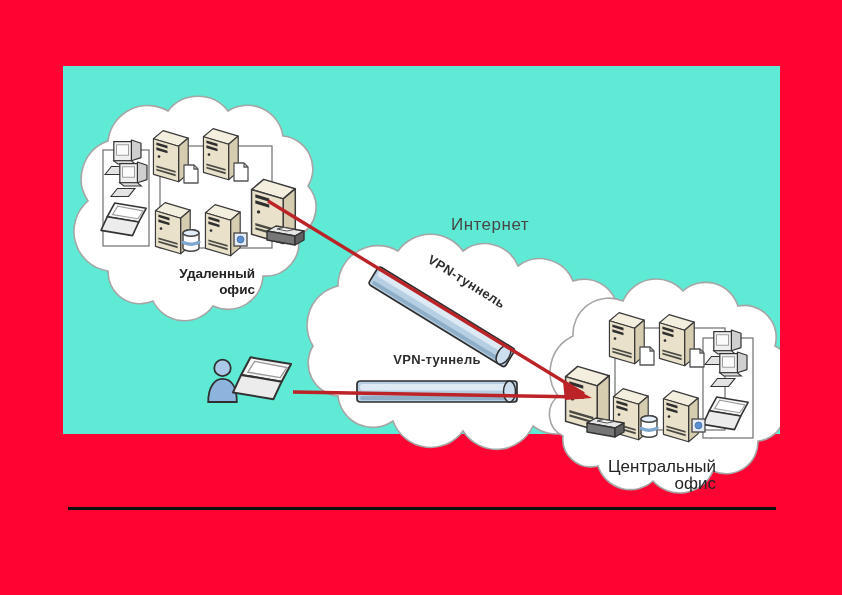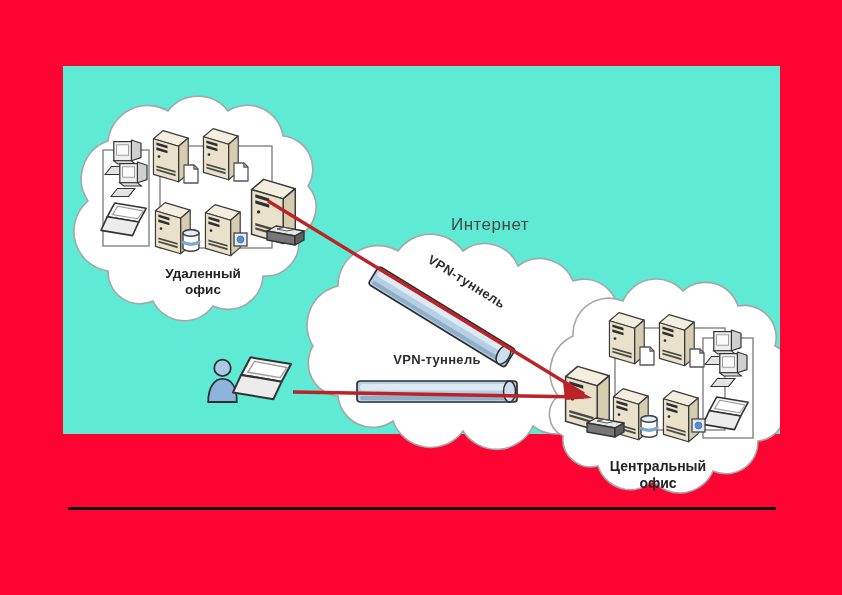--- a/index.html
+++ b/index.html
@@ -15,26 +15,26 @@
     background:#5eead4;
     margin-top:6px;
   }
   .canvas svg{position:absolute;left:0;top:0;}
   .divider{
     position:absolute;left:5px;top:441px;width:708px;height:3px;background:#111111;
   }
   .lbl{
     position:absolute;color:#2b2b2b;text-align:center;white-space:nowrap;
   }
-  .lbl span{display:block;}
+  .lbl span{display:block;text-align:right;}
   .internet-lbl{left:372px;top:149px;width:110px;font-size:17px;color:#474747;letter-spacing:.5px;font-weight:400;}
   .vpn-upper-lbl{left:336px;top:208px;width:135px;height:16px;font-size:13px;font-weight:bold;color:#2d2d2d;transform:rotate(32deg);letter-spacing:.4px;}
   .vpn-lower-lbl{left:324px;top:286px;width:100px;font-size:13px;font-weight:bold;color:#2d2d2d;letter-spacing:.3px;}
   .remote-lbl{left:88px;top:200px;width:104px;font-size:13.5px;font-weight:bold;line-height:16px;color:#232323;}
-  .central-lbl{left:537px;top:392px;width:116px;font-size:14px;font-weight:bold;line-height:17px;color:#232323;}
+  .central-lbl{left:537px;top:392px;width:116px;font-size:17px;font-weight:normal;line-height:17px;color:#232323;}
   .mobile-lbl{left:133px;top:345px;width:105px;font-size:12px;line-height:16.5px;color:#454545;font-weight:400;}
 </style>
 </head>
 <body>
 
 <div class="canvas">
 
   <svg width="717" height="473" viewBox="0 0 717 473">
     <defs>
       <g id="tower">

